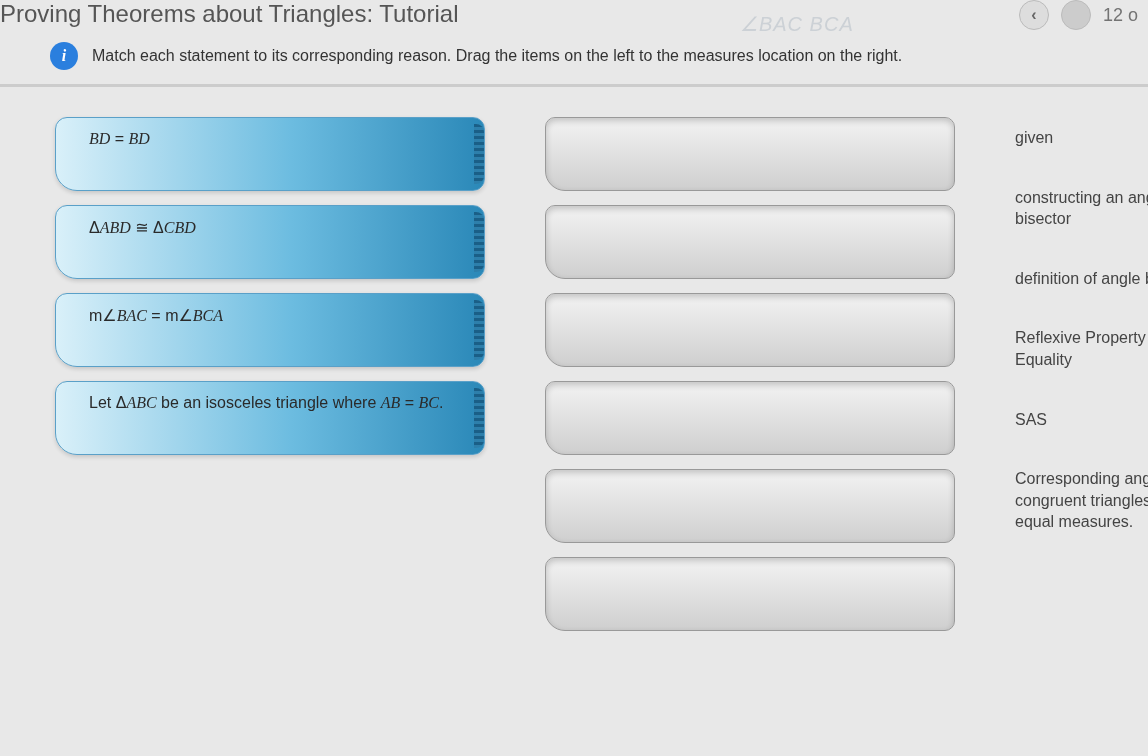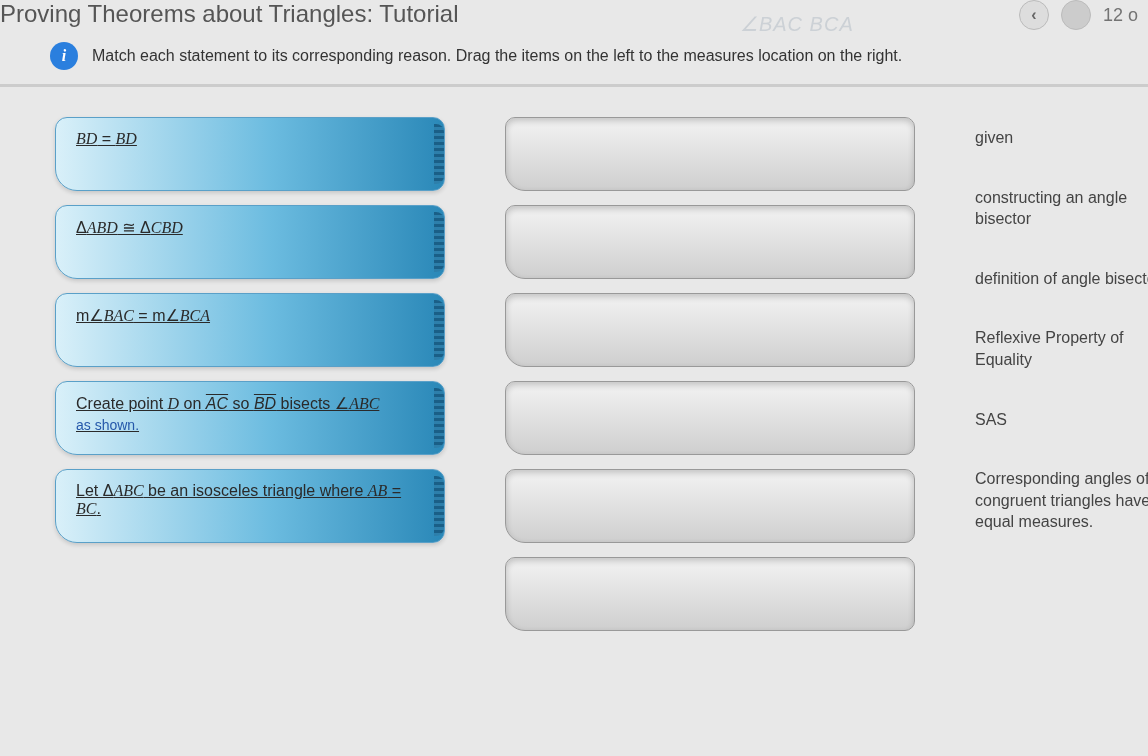--- a/index.html
+++ b/index.html
@@ -67,33 +67,32 @@
     font-style: italic;
   }
   .work-area {
     display:flex;
     gap: 60px;
     padding: 30px 20px 10px 55px;
   }
   .left-col, .mid-col { display:flex; flex-direction:column; gap:14px; }
   .right-col { display:flex; flex-direction:column; gap:38px; padding-top:10px;}
   .drag-tile {
-    width: 390px;
+    width: 430px;
     min-height: 74px;
     border: 1px solid #5aa0c8;
     border-radius: 12px 12px 12px 22px / 12px 12px 12px 22px;
     border-bottom-left-radius: 22px;
     background: linear-gradient(90deg, #d9f0f9 0%, #6cbce0 55%, #2a88b8 100%);
     position: relative;
-    padding: 12px 20px 10px 20px;
+    padding: 12px 20px 10px 33px;
     color:#2a2a2a;
     font-size: 16px;
     box-shadow: 0 2px 4px rgba(0,0,0,0.15);
     cursor: grab;
-    text-decoration: underline;
   }
   .drag-tile::after {
     content:"";
     position:absolute;
     right:0; top:6px; bottom:6px;
     width:10px;
     background: repeating-linear-gradient(#1a5f87 0 3px, #2d7fab 3px 6px);
     border-radius: 0 8px 8px 0;
   }
   .drag-tile .sub { font-size:14px; color:#2558aa; margin-top:4px;}
@@ -138,24 +137,20 @@
     <div class="drag-tile">
       <div><span class="math">BD</span> = <span class="math">BD</span></div>
     </div>
     <div class="drag-tile">
       <div>Δ<span class="math">ABD</span> ≅ Δ<span class="math">CBD</span></div>
     </div>
     <div class="drag-tile">
       <div>m∠<span class="math">BAC</span> = m∠<span class="math">BCA</span></div>
     </div>
     <div class="drag-tile">
-      <div>Create point <span class="math">D</span> on <span class="overline">AC</span> so <span class="overline">BD</span> bisects ∠<span class="math">ABC</span></div>
-      <div class="sub">as shown.</div>
-    </div>
-    <div class="drag-tile">
       <div>Let Δ<span class="math">ABC</span> be an isosceles triangle where <span class="math">AB</span> = <span class="math">BC</span>.</div>
     </div>
   </div>
 
   <div class="mid-col">
     <div class="drop-slot"></div>
     <div class="drop-slot"></div>
     <div class="drop-slot"></div>
     <div class="drop-slot"></div>
     <div class="drop-slot"></div>

